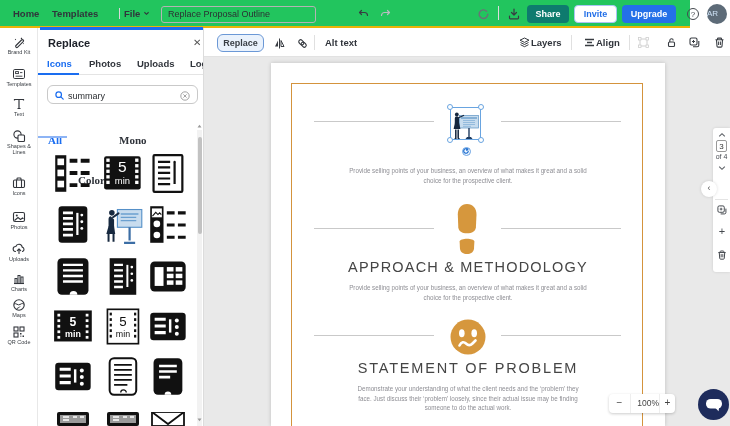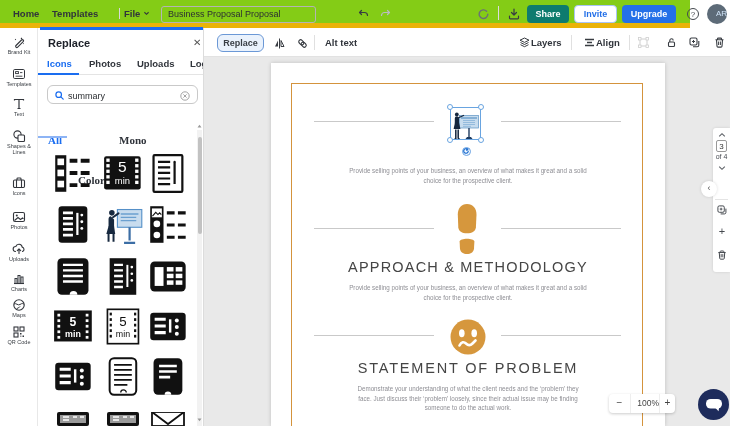--- a/index.html
+++ b/index.html
@@ -1,21 +1,21 @@
 <!DOCTYPE html>
 <html><head>
 <meta charset="utf-8">
 <style>
   * { margin:0; padding:0; box-sizing:border-box; }
   html,body { width:730px; height:426px; overflow:hidden; }
   body { font-family:"Liberation Sans", sans-serif; position:relative; background:#fff; -webkit-font-smoothing:antialiased; }
   .abs { position:absolute; }
 
   
-  #topbar { left:0; top:0; width:690px; height:28px; background:#84cc16; border-bottom:5px solid #eab308; z-index:30; }
+  #topbar { left:0; top:0; width:690px; height:28px; background:#22c55e; border-bottom:2px solid #eab308; z-index:30; }
   #topbar .navlink { font-size:9.5px; font-weight:700; color:#30343b; top:7.5px; }
   #blueline { left:40px; top:27px; width:163px; height:3px; background:#1a6df0; z-index:40; }
 
   
   #rail { left:0; top:28px; width:38px; height:398px; background:#fff; border-right:1px solid #e8e8e8; z-index:20; }
   .railitem { position:absolute; left:0; width:38px; text-align:center; color:#3c4046; z-index:25; }
   .railitem svg { display:block; margin:0 auto; }
   .raillabel { font-size:5.5px; color:#3c4046; margin-top:1px; line-height:5.5px; }
 
   
@@ -59,21 +59,21 @@
 
 <div class="abs" id="topbar">
   <div class="abs navlink" style="left:13px;">Home</div>
   <div class="abs navlink" style="left:52px;">Templates</div>
   <div class="abs" style="left:119px; top:8px; width:1px; height:11px; background:#d8d8d8;"></div>
   <div class="abs navlink" style="left:124px;">File</div>
   <svg class="abs" style="left:143px; top:11px;" width="7" height="5" viewBox="0 0 8 6">
       <path d="M1.5 1.5 L4 4 L6.5 1.5" stroke="#30343b" stroke-width="1.3" fill="none"></path>
     </svg>
   <div class="abs" style="left:161px; top:6px; width:155px; height:17px; border:1px solid #b4b4b4; border-radius:3px;"></div>
-  <div class="abs" style="left:168px; top:9px; font-size:9px; color:#2c2f33;">Business Proposal Proposal</div>
+  <div class="abs" style="left:168px; top:9px; font-size:9px; color:#2c2f33;">Replace Proposal Outline</div>
 
   <svg class="abs" style="left:358px; top:9px;" width="11" height="11" viewBox="0 0 11 11">
       <path d="M3.5 1.5 L1.5 3.5 L3.5 5.5 M1.5 3.5 H6.5 a3 3 0 0 1 3 3 v0" stroke="#383c42" stroke-width="1.2" fill="none" stroke-linecap="round" stroke-linejoin="round"></path>
     </svg>
   <svg class="abs" style="left:380px; top:9px;" width="11" height="11" viewBox="0 0 11 11">
       <path d="M7.5 1.5 L9.5 3.5 L7.5 5.5 M9.5 3.5 H4.5 a3 3 0 0 0 -3 3 v0" stroke="#b9bcc0" stroke-width="1.2" fill="none" stroke-linecap="round" stroke-linejoin="round"></path>
     </svg>
 
   <svg class="abs" style="left:478px; top:9px;" width="11" height="11" viewBox="0 0 11 11">
       <path d="M8.6 2.2 A4.3 4.3 0 1 0 9.8 5.2" stroke="#6b7077" stroke-width="1.4" fill="none" stroke-linecap="round"></path>
@@ -83,21 +83,21 @@
   <svg class="abs" style="left:508px; top:8px;" width="12" height="12" viewBox="0 0 12 12">
       <path d="M6 1 V6.5 M3.5 4.5 L6 7 L8.5 4.5" stroke="#383c42" stroke-width="1.2" fill="none" stroke-linecap="round" stroke-linejoin="round"></path>
       <path d="M1.5 8 V10 a0.8 0.8 0 0 0 0.8 0.8 H9.7 a0.8 0.8 0 0 0 0.8-0.8 V8" stroke="#383c42" stroke-width="1.2" fill="none" stroke-linecap="round"></path>
     </svg>
 
   <div class="abs" style="left:527px; top:5px; width:42px; height:18px; background:#0e7b6e; border-radius:4px; color:#fff; font-size:9px; font-weight:700; text-align:center; line-height:18px;">Share</div>
   <div class="abs" style="left:574px; top:5px; width:43px; height:18px; background:#fff; border:1px solid #a9c4f4; border-radius:4px; color:#2470e8; font-size:9px; font-weight:700; text-align:center; line-height:16px;">Invite</div>
   <div class="abs" style="left:622px; top:5px; width:54px; height:18px; background:#2470e8; border-radius:4px; color:#fff; font-size:9px; font-weight:700; text-align:center; line-height:18px;">Upgrade</div>
 
   <div class="abs" style="left:687px; top:8px; width:12px; height:12px; border:1px solid #454a50; border-radius:50%; font-size:8px; color:#454a50; text-align:center; line-height:11px;">?</div>
-  <div class="abs" style="left:707px; top:4px; width:20px; height:20px; background:#5d6b78; border-radius:50%; color:#cfe3f7; font-size:8px; font-weight:400; text-align:right; line-height:20px;">AR</div>
+  <div class="abs" style="left:707px; top:4px; width:20px; height:20px; background:#5d6b78; border-radius:50%; color:#cfe3f7; font-size:8px; font-weight:400; text-align:left; line-height:20px;">AR</div>
 </div>
 <div class="abs" id="blueline"></div>
 
 <div class="abs" id="rail"></div>
 <div class="railitem" style="top:35px;">
   <svg width="14" height="14" viewBox="0 0 14 14">
       <path d="M4 10.5 L9.5 5 a1.2 1.2 0 0 1 1.7 1.7 L5.7 12.2 a1.2 1.2 0 0 1 -1.7 -1.7 Z" stroke="#33363c" stroke-width="1.1" fill="none"></path>
       <path d="M9 3 l1 1 M3.2 4.2 l.6.6 M11.2 8.4 l.4.4" stroke="#33363c" stroke-width="1.1"></path>
     </svg>
   <div class="raillabel">Brand Kit</div>

